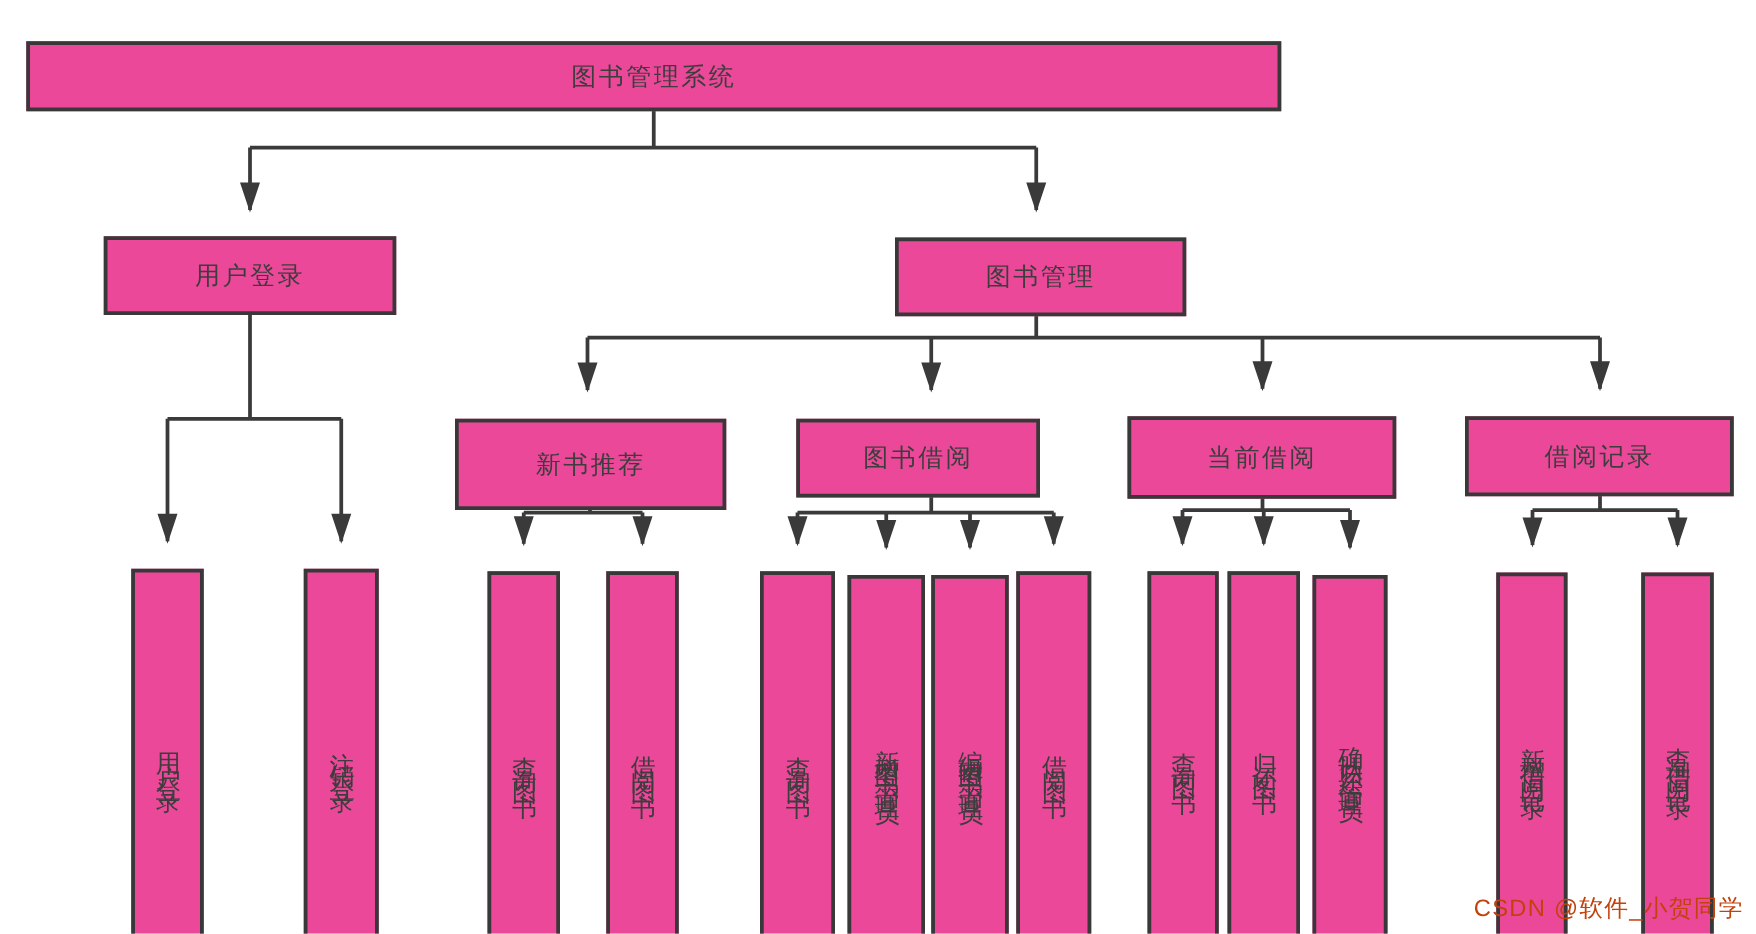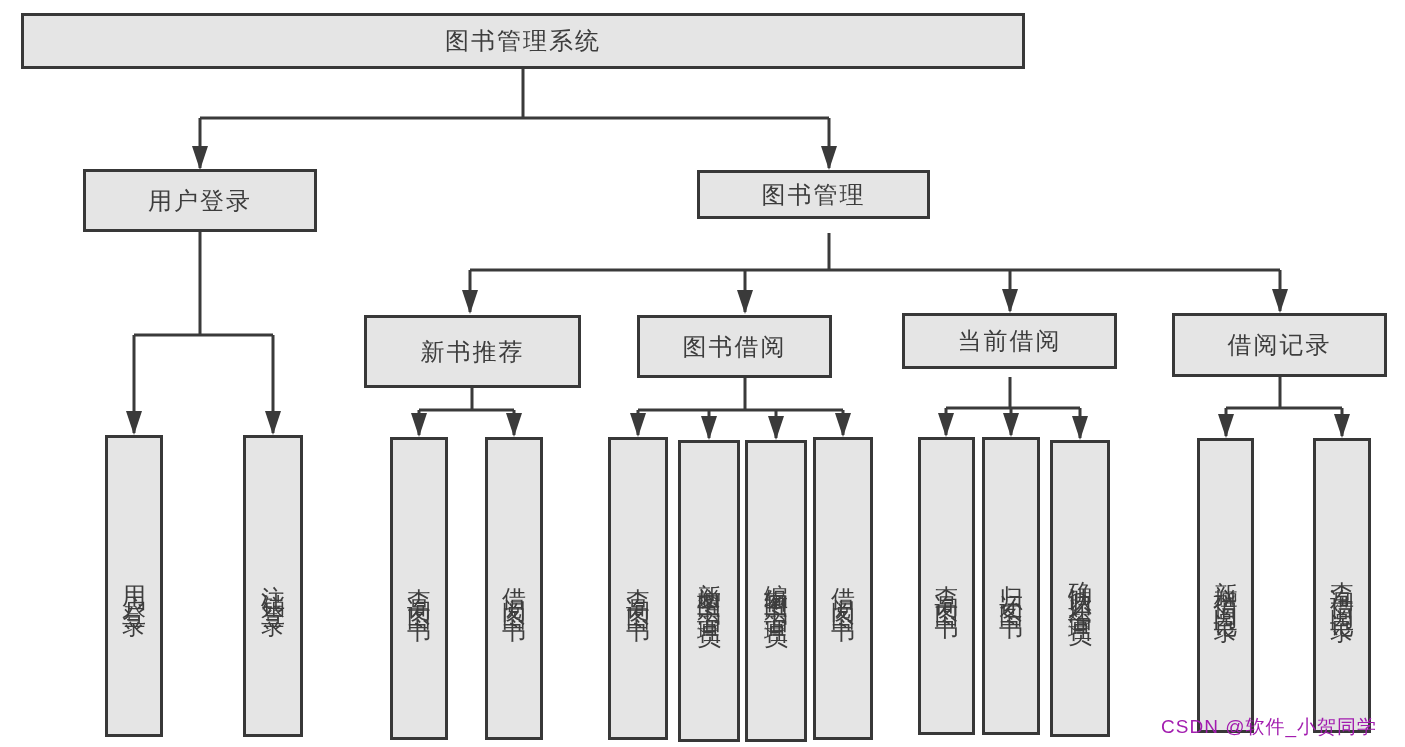--- a/index.html
+++ b/index.html
@@ -3,40 +3,41 @@
 <meta charset="utf-8">
 <style>
   html,body{margin:0;padding:0;background:#ffffff;}
   body{font-family:"Liberation Sans","DejaVu Sans",sans-serif;}
   .stage{position:relative;width:1405px;height:747px;background:#ffffff;overflow:hidden;}
   .wires{position:absolute;left:0;top:0;width:1405px;height:747px;z-index:1;}
   .box{
     position:absolute;
     box-sizing:border-box;
     border:3px solid #383838;
-    background:#e5e5e5;
+    background:#ec4899;
     color:#3d3d3d;
     display:flex;
     align-items:center;
     justify-content:center;
     z-index:2;
-    font-size:24px;
+    font-size:20px;
+    margin-top:20px;
   }
   .h{letter-spacing:2px;}
   .v{
     writing-mode:vertical-rl;
     text-orientation:mixed;
     letter-spacing:10px;
     line-height:1;
   }
   .watermark{
     position:absolute;
-    right:28px;
+    right:10px;
     bottom:7px;
-    color:#a21caf;
+    color:#c2410c;
     font-size:19px;
     letter-spacing:1px;
     z-index:3;
     white-space:nowrap;
   }
 </style>
 </head>
 <body>
 
 <div class="stage">
@@ -70,25 +71,25 @@
       M938 413 L954 413 L946 437 Z
       M1003 413 L1019 413 L1011 437 Z
       M1072 416 L1088 416 L1080 440 Z
       M1218 414 L1234 414 L1226 438 Z
       M1334 414 L1350 414 L1342 438 Z"></path>
   </svg>
 
   <div class="box h" style="left:21px;top:13px;width:1004px;height:56px">图书管理系统</div>
 
   <div class="box h" style="left:83px;top:169px;width:234px;height:63px">用户登录</div>
-  <div class="box h" style="left:697px;top:170px;width:233px;height:49px">图书管理</div>
+  <div class="box h" style="left:716px;top:170px;width:233px;height:63px">图书管理</div>
 
   <div class="box h" style="left:364px;top:315px;width:217px;height:73px">新书推荐</div>
   <div class="box h" style="left:637px;top:315px;width:195px;height:63px">图书借阅</div>
-  <div class="box h" style="left:902px;top:313px;width:215px;height:56px">当前借阅</div>
+  <div class="box h" style="left:902px;top:313px;width:215px;height:66px">当前借阅</div>
   <div class="box h" style="left:1172px;top:313px;width:215px;height:64px">借阅记录</div>
 
   <div class="box v" style="left:105px;top:435px;width:58px;height:302px">用户登录</div>
   <div class="box v" style="left:243px;top:435px;width:60px;height:302px">注销登录</div>
 
   <div class="box v" style="left:390px;top:437px;width:58px;height:303px">查询图书</div>
   <div class="box v" style="left:485px;top:437px;width:58px;height:303px">借阅图书</div>
 
   <div class="box v" style="left:608px;top:437px;width:60px;height:303px">查询图书</div>
   <div class="box v" style="left:678px;top:440px;width:62px;height:302px;letter-spacing:6px">新增图书（管理员）</div>

